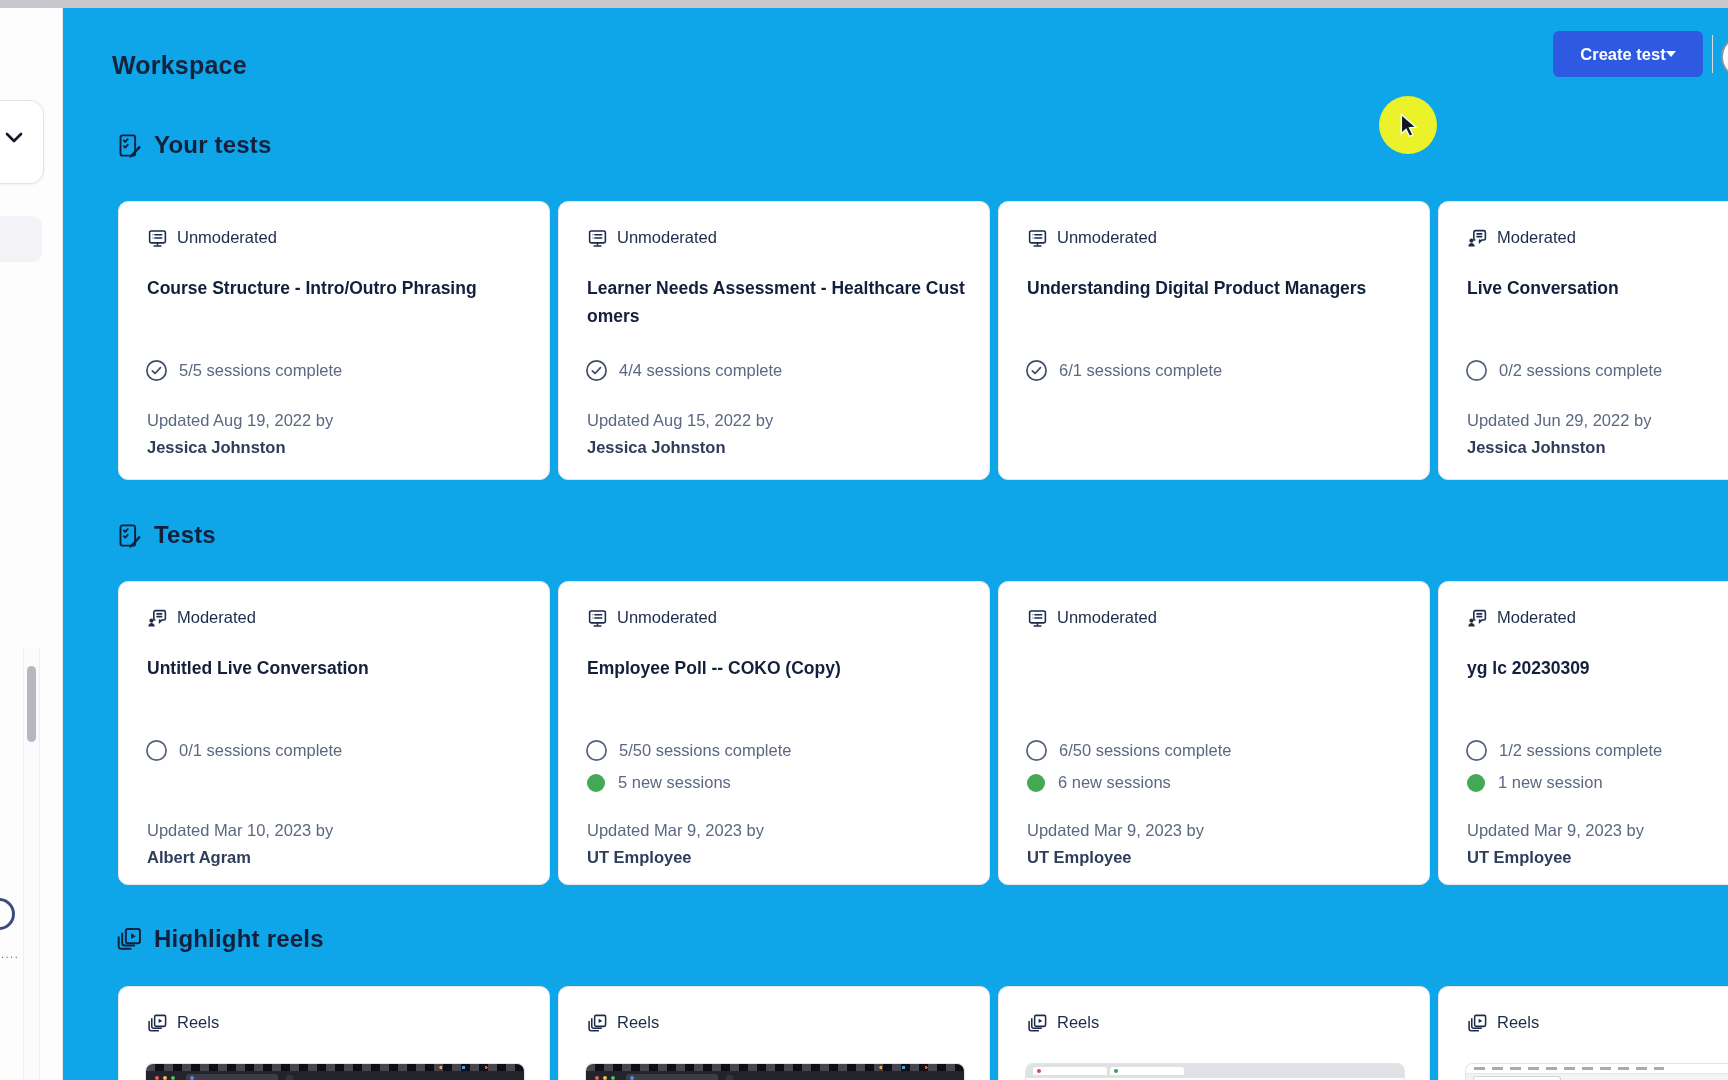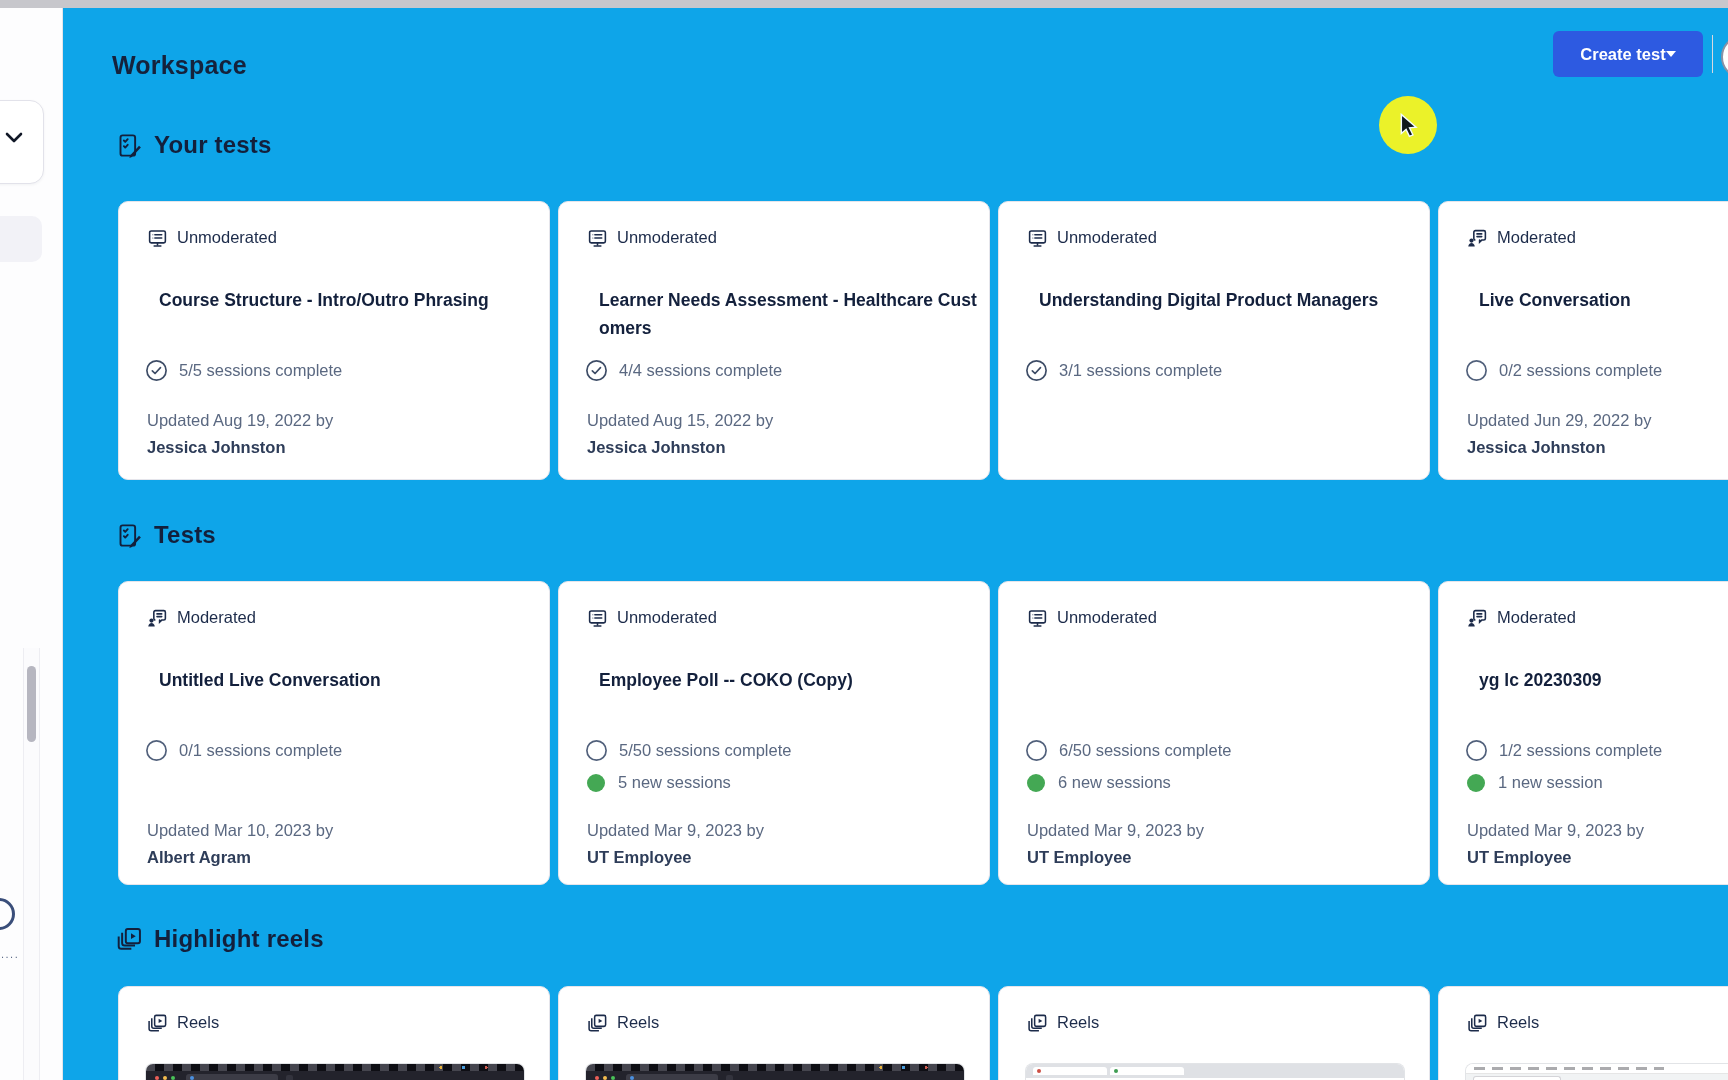--- a/index.html
+++ b/index.html
@@ -43,21 +43,21 @@
   .sec-highlight-reels .card-row{top:64px}
 
   .card{position:relative;flex:0 0 432px;width:432px;background:#fff;border:1px solid #e5e5eb;border-radius:10px;
         box-sizing:border-box;cursor:pointer}
   .sec-your-tests .card{height:279px}
   .sec-tests .card{height:304px}
   .sec-highlight-reels .card{height:300px}
 
   .card-type{position:absolute;top:26px;left:28px;display:flex;align-items:flex-start;gap:9px;
              font-size:16.5px;color:#1c2b4a}
-  .card-title{position:absolute;top:72px;left:28px;width:378px;margin:12px;font-size:17.5px;font-weight:bold;
+  .card-title{position:absolute;top:72px;left:28px;width:378px;margin:0;font-size:17.5px;font-weight:bold;
               color:#13203c;line-height:28px;word-break:break-all}
   .sess{position:absolute;top:157px;left:26px;display:flex;align-items:center;gap:11px;
         font-size:16.5px;color:#5a6881}
   .newsess{position:absolute;top:191px;left:28px;display:flex;align-items:center;gap:13px;
            font-size:16.5px;color:#5a6881}
   .green-dot{width:18px;height:18px;border-radius:50%;background:#44a854}
   .upd{position:absolute;left:28px;font-size:16.5px;color:#5a6881;line-height:27px}
   .sec-your-tests .upd{top:205px}
   .sec-tests .upd{top:235px}
   .upd .author{font-weight:bold;color:#2e3d59}
@@ -222,21 +222,21 @@
     </div>
 
     <h3 class="card-title">Understanding Digital Product Managers</h3>
 
     <div class="sess">
       <svg class="ic-done" width="23" height="23" viewBox="0 0 22 22" fill="none" stroke="#3d4c66" stroke-width="1.6" stroke-linecap="round" stroke-linejoin="round">
         <circle cx="11" cy="11" r="9.2"></circle>
               <path d="M7 11.3l2.6 2.6 5.2-5.6"></path>
       </svg>
 
-      <span>3/1 sessions complete</span>
+      <span>6/1 sessions complete</span>
     </div>
 
 
   </article>
         <article class="card" data-type="moderated" data-sessions="empty">
     <div class="card-type">
 
       <svg class="ic-mod" width="21" height="21" viewBox="0 0 20 20" fill="none" stroke="#1c2b4a" stroke-width="1.5" stroke-linecap="round">
         <path d="M7 11.5H8c-.8 0-1.5-.7-1.5-1.5V4c0-.8.7-1.5 1.5-1.5h8c.8 0 1.5.7 1.5 1.5v6c0 .8-.7 1.5-1.5 1.5h-2l-2 2v-2"></path>
         <line x1="9.5" y1="5.6" x2="14" y2="5.6"></line>

